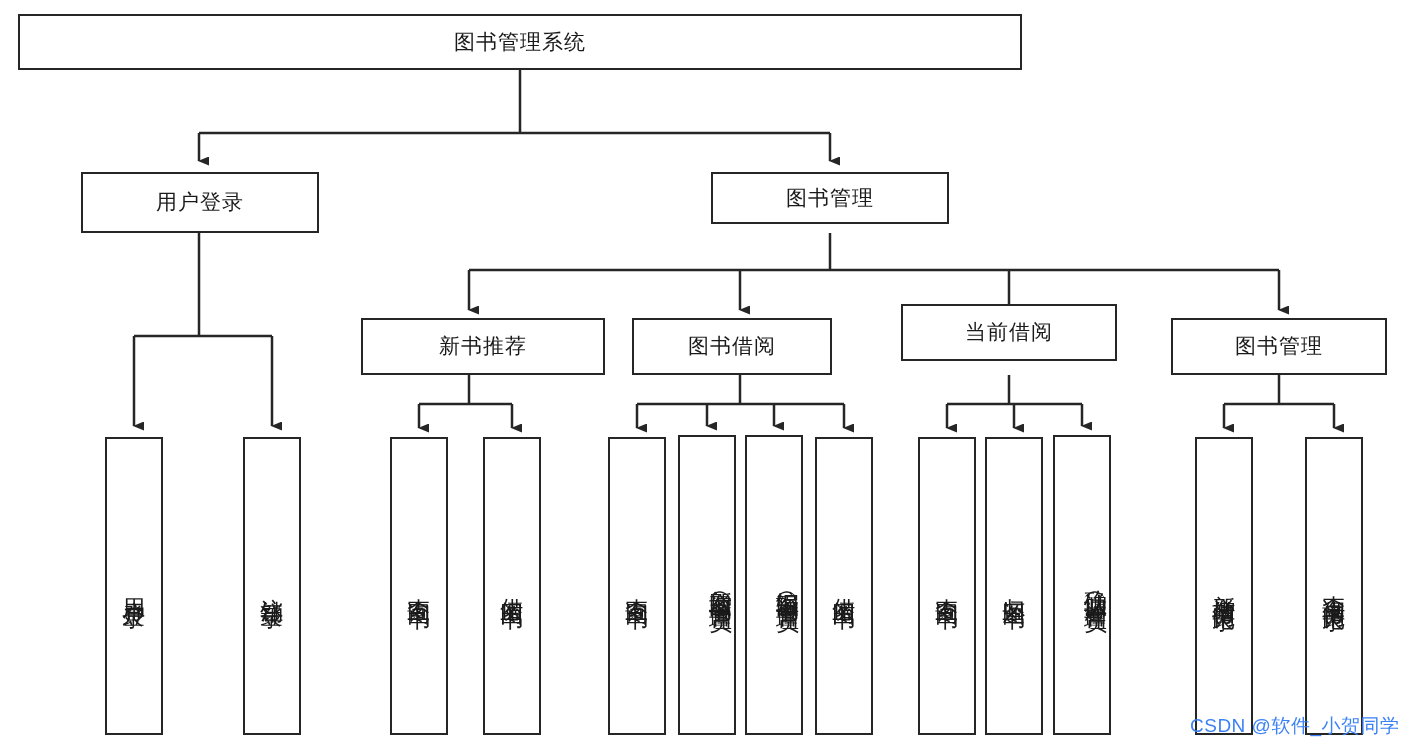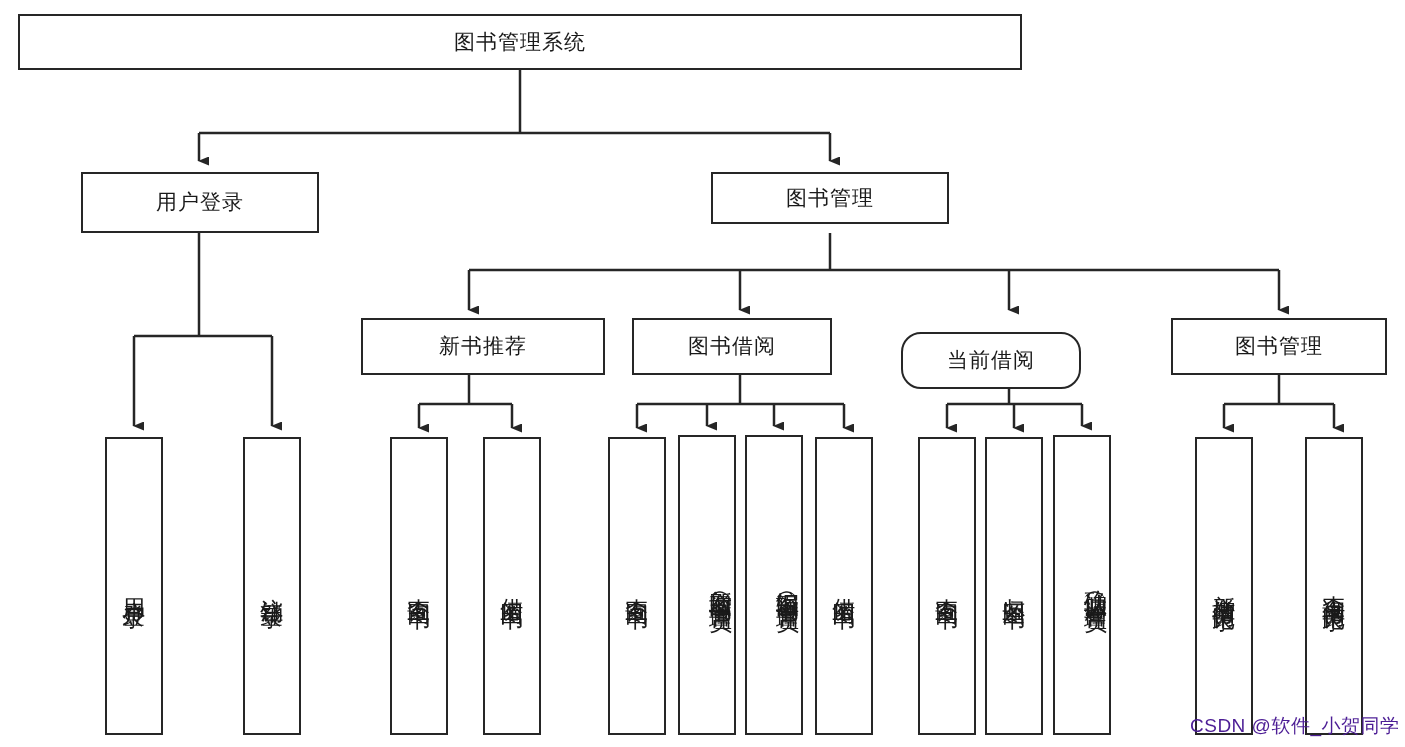--- a/index.html
+++ b/index.html
@@ -53,21 +53,21 @@
     justify-content: center;
   }
   .node-label {
     display: block;
     line-height: 1.15;
     white-space: nowrap;
   }
   .watermark {
     position: absolute;
     font-size: 19px;
-    color: #4c1d95;
+    color: #3b82f6;
     white-space: nowrap;
     letter-spacing: 0.5px;
   }
 </style>
 </head>
 <body>
 
 <div id="diagram-root">
 
   <svg class="diagram-svg" viewBox="0 0 1405 747">
@@ -130,21 +130,21 @@
   <div class="node-box horizontal" style="left:711px; top:172px; width:238px; height:52px;">
     <span class="node-label">图书管理</span>
   </div>
 
   <div class="node-box horizontal" style="left:361px; top:318px; width:244px; height:57px;">
     <span class="node-label">新书推荐</span>
   </div>
   <div class="node-box horizontal" style="left:632px; top:318px; width:200px; height:57px;">
     <span class="node-label">图书借阅</span>
   </div>
-  <div class="node-box horizontal" style="left:901px; top:332px; width:180px; height:57px;border-radius:20px;">
+  <div class="node-box horizontal" style="left:901px; top:304px; width:216px; height:57px;">
     <span class="node-label">当前借阅</span>
   </div>
   <div class="node-box horizontal" style="left:1171px; top:318px; width:216px; height:57px;">
     <span class="node-label">图书管理</span>
   </div>
 
   <div class="node-box vertical" style="left:105px; top:437px; width:58px; height:298px;">
     <span class="node-label">用户登录</span>
   </div>
   <div class="node-box vertical" style="left:243px; top:437px; width:58px; height:298px;">

